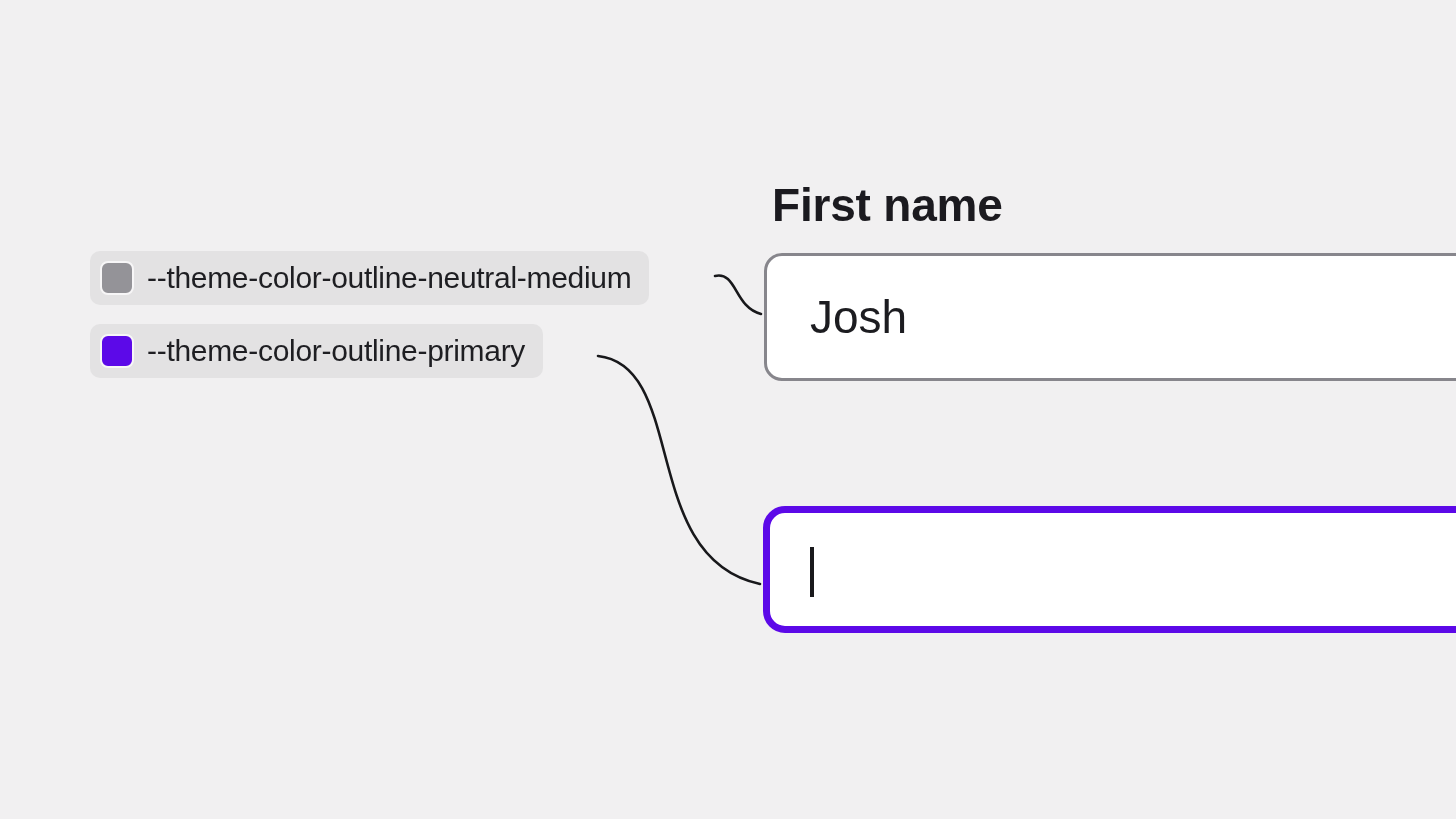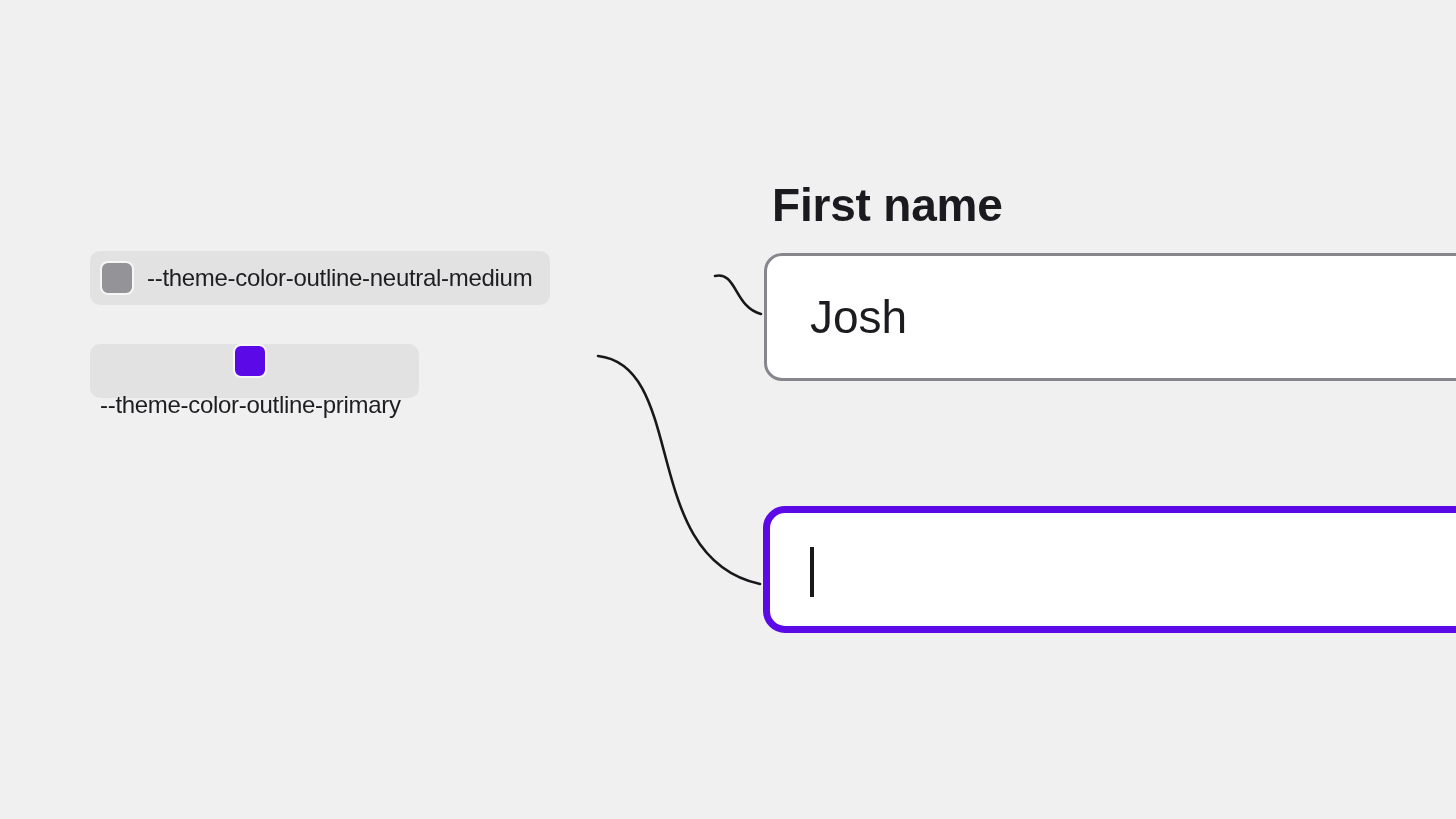--- a/index.html
+++ b/index.html
@@ -31,26 +31,26 @@
   }
   .token-badge .swatch {
     width: 34px;
     height: 34px;
     border-radius: 8px;
     border: 2px solid #f7f6f7;
     box-sizing: border-box;
     flex: 0 0 auto;
   }
   .token-badge .token-label {
-    font-size: 24px;
+    font-size: 30px;
     letter-spacing: -0.3px;
     color: #1e1e22;
   }
   #token-neutral { left: 90px; top: 251px; }
-  #token-primary { left: 90px; top: 344px; flex-direction: column; }
+  #token-primary { left: 90px; top: 324px; }
 
   
   .connector-layer {
     position: absolute;
     left: 0; top: 0;
     width: 1456px;
     height: 819px;
     pointer-events: none;
   }
 

